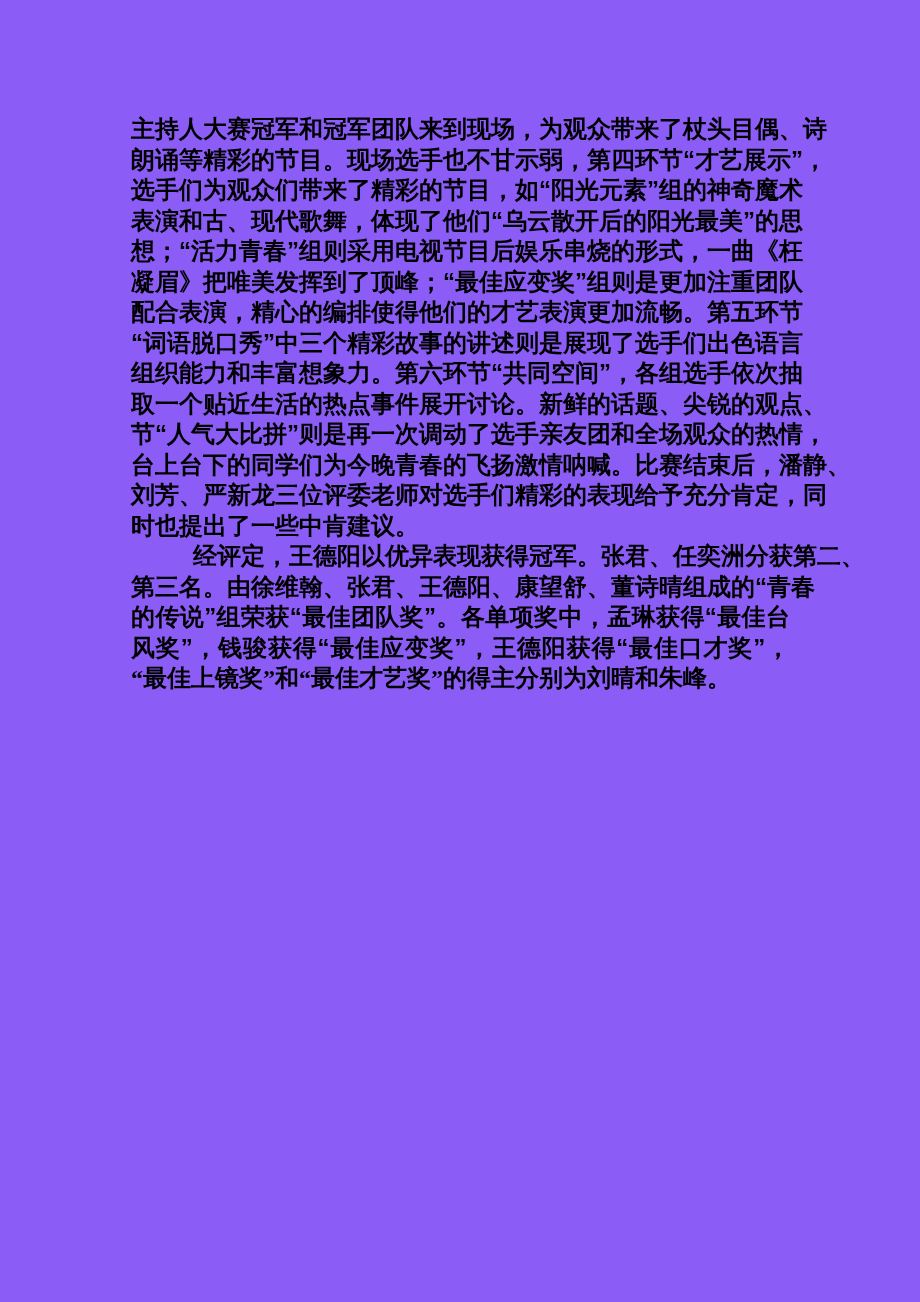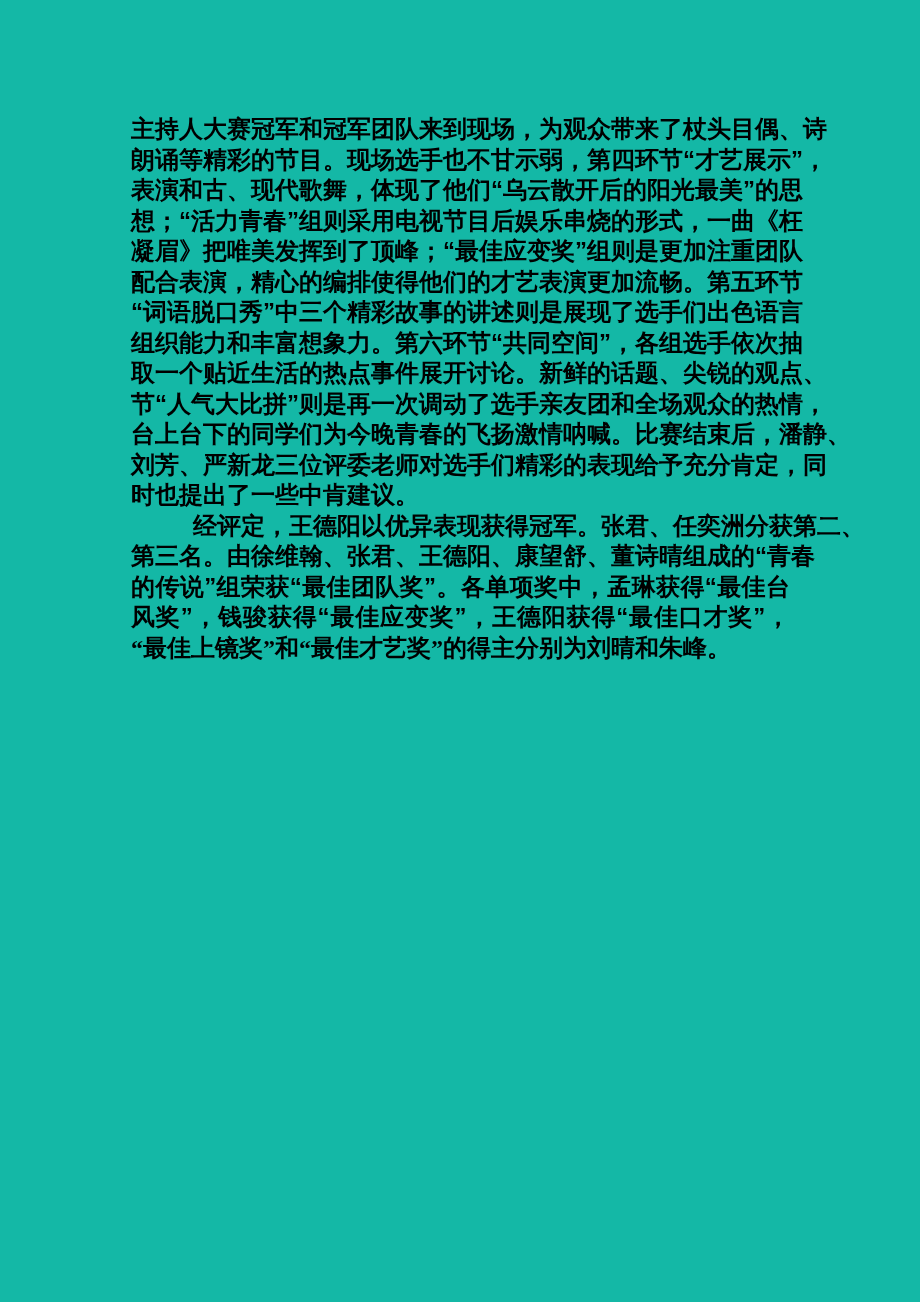--- a/index.html
+++ b/index.html
@@ -4,21 +4,21 @@
 <style>
   html, body {
     margin: 0;
     padding: 0;
     background: #ffffff;
   }
   .page {
     position: relative;
     width: 920px;
     height: 1302px;
-    background: #14b8a6;
+    background: #8b5cf6;
     overflow: hidden;
     font-family: "Liberation Sans", sans-serif;
   }
   .text-block {
     position: absolute;
     left: 131px;
     top: 114px;
     width: 659px;
     color: #000000;
     font-size: 24px;
@@ -46,20 +46,21 @@
   }
 </style>
 </head>
 <body>
 
 <div class="page">
   <div class="text-block">
       <div class="paragraph">
         <div class="line">主持人大赛冠军和冠军团队来到现场，为观众带来了杖头目偶、诗</div>
         <div class="line">朗诵等精彩的节目。现场选手也不甘示弱，第四环节“才艺展示”，</div>
+        <div class="line">选手们为观众们带来了精彩的节目，如“阳光元素”组的神奇魔术</div>
         <div class="line">表演和古、现代歌舞，体现了他们“乌云散开后的阳光最美”的思</div>
         <div class="line">想；“活力青春”组则采用电视节目后娱乐串烧的形式，一曲《枉</div>
         <div class="line">凝眉》把唯美发挥到了顶峰；“最佳应变奖”组则是更加注重团队</div>
         <div class="line">配合表演，精心的编排使得他们的才艺表演更加流畅。第五环节</div>
         <div class="line">“词语脱口秀”中三个精彩故事的讲述则是展现了选手们出色语言</div>
         <div class="line">组织能力和丰富想象力。第六环节“共同空间”，各组选手依次抽</div>
         <div class="line">取一个贴近生活的热点事件展开讨论。新鲜的话题、尖锐的观点、</div>
         <div class="line">节“人气大比拼”则是再一次调动了选手亲友团和全场观众的热情，</div>
         <div class="line">台上台下的同学们为今晚青春的飞扬激情呐喊。比赛结束后，潘静、</div>
         <div class="line">刘芳、严新龙三位评委老师对选手们精彩的表现给予充分肯定，同</div>

